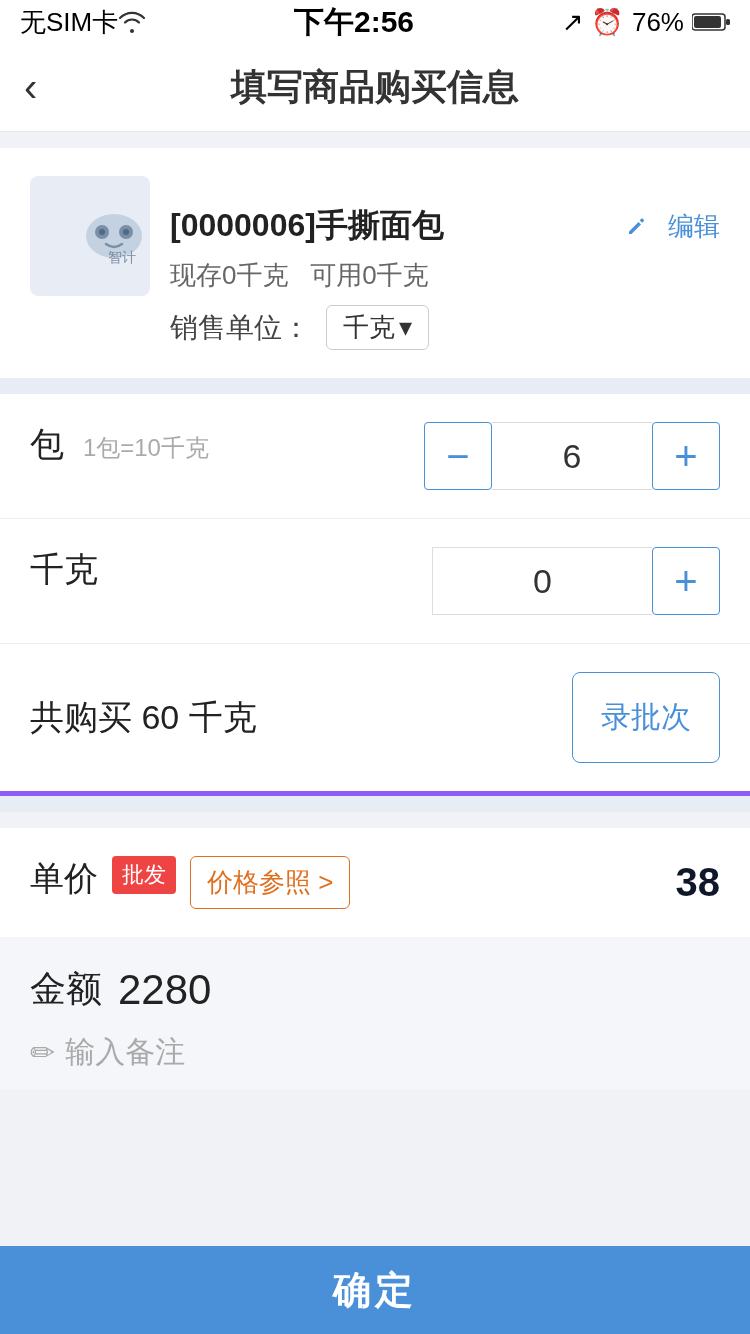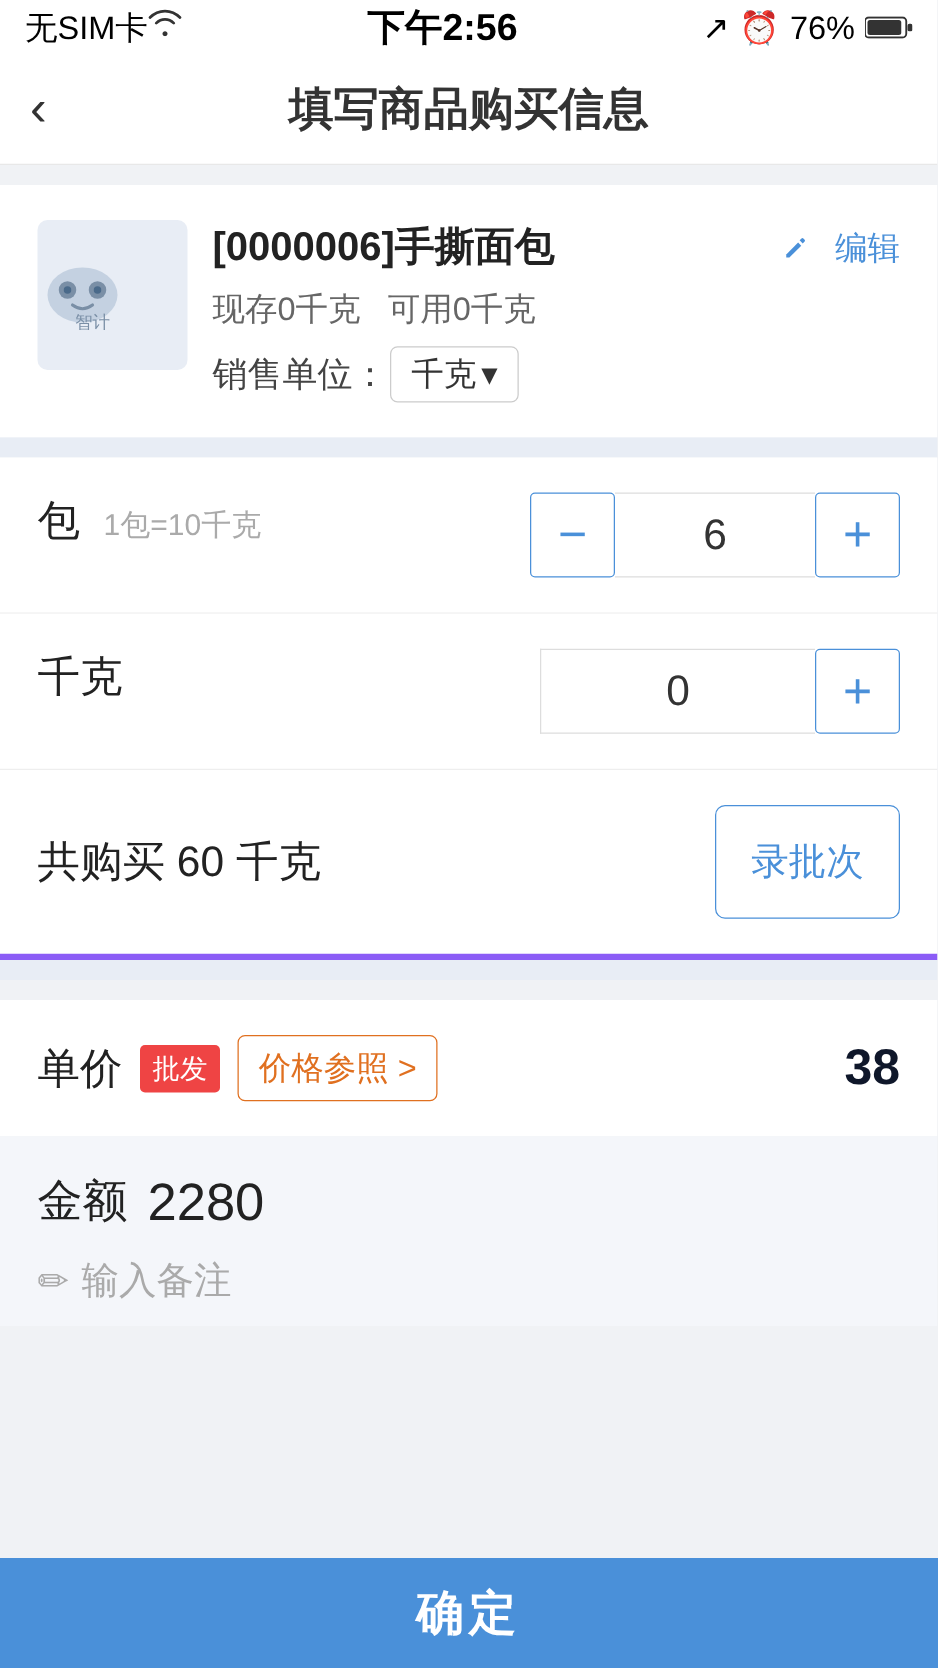--- a/index.html
+++ b/index.html
@@ -17,21 +17,21 @@
     .status-bar {
       background: #fff;
       height: 44px;
       display: flex;
       align-items: center;
       justify-content: space-between;
       padding: 0 20px;
       font-size: 26px;
       font-weight: 500;
     }
-    .status-left { display: flex; align-items: flex-start; }
+    .status-left { display: flex; align-items: flex-end; }
     .status-center { font-size: 30px; font-weight: 600; }
     .status-right { display: flex; align-items: center; gap: 8px; font-size: 26px; }
 
     
     .nav-bar {
       background: #fff;
       height: 88px;
       display: flex;
       align-items: center;
       justify-content: center;
@@ -60,31 +60,32 @@
       gap: 20px;
       margin-top: 16px;
     }
     .product-thumb {
       width: 120px;
       height: 120px;
       background: #e8edf5;
       border-radius: 8px;
       display: flex;
       align-items: center;
-      justify-content: flex-start;
+      justify-content: flex-end;
       flex-shrink: 0;
     }
     .product-info {
       flex: 1;
     }
     .product-name-row {
       display: flex;
       justify-content: space-between;
       align-items: center;
       margin-bottom: 10px;
+      margin-top: 28px;
     }
     .product-name {
       font-size: 32px;
       font-weight: 600;
       color: #222;
     }
     .edit-link {
       font-size: 26px;
       color: #4a90d9;
       display: flex;
@@ -92,21 +93,21 @@
       gap: 20px;
     }
     .product-stock {
       font-size: 26px;
       color: #666;
       margin-bottom: 12px;
     }
     .product-unit-row {
       display: flex;
       align-items: center;
-      gap: 2px;
+      gap: 16px;
       font-size: 28px;
       color: #444;
     }
     .unit-select {
       border: 1px solid #ccc;
       border-radius: 6px;
       padding: 4px 16px;
       font-size: 26px;
       color: #333;
       background: #fff;
@@ -224,21 +225,21 @@
       padding: 28px 30px;
     }
     .price-row {
       display: flex;
       align-items: center;
       justify-content: space-between;
       margin-bottom: 0;
     }
     .price-label-group {
       display: flex;
-      align-items: center;
+      align-items: flex-start;
       gap: 14px;
     }
     .price-label {
       font-size: 34px;
       color: #222;
       font-weight: 500;
     }
     .badge-pifa {
       background: #ef4444;
       color: #fff;

